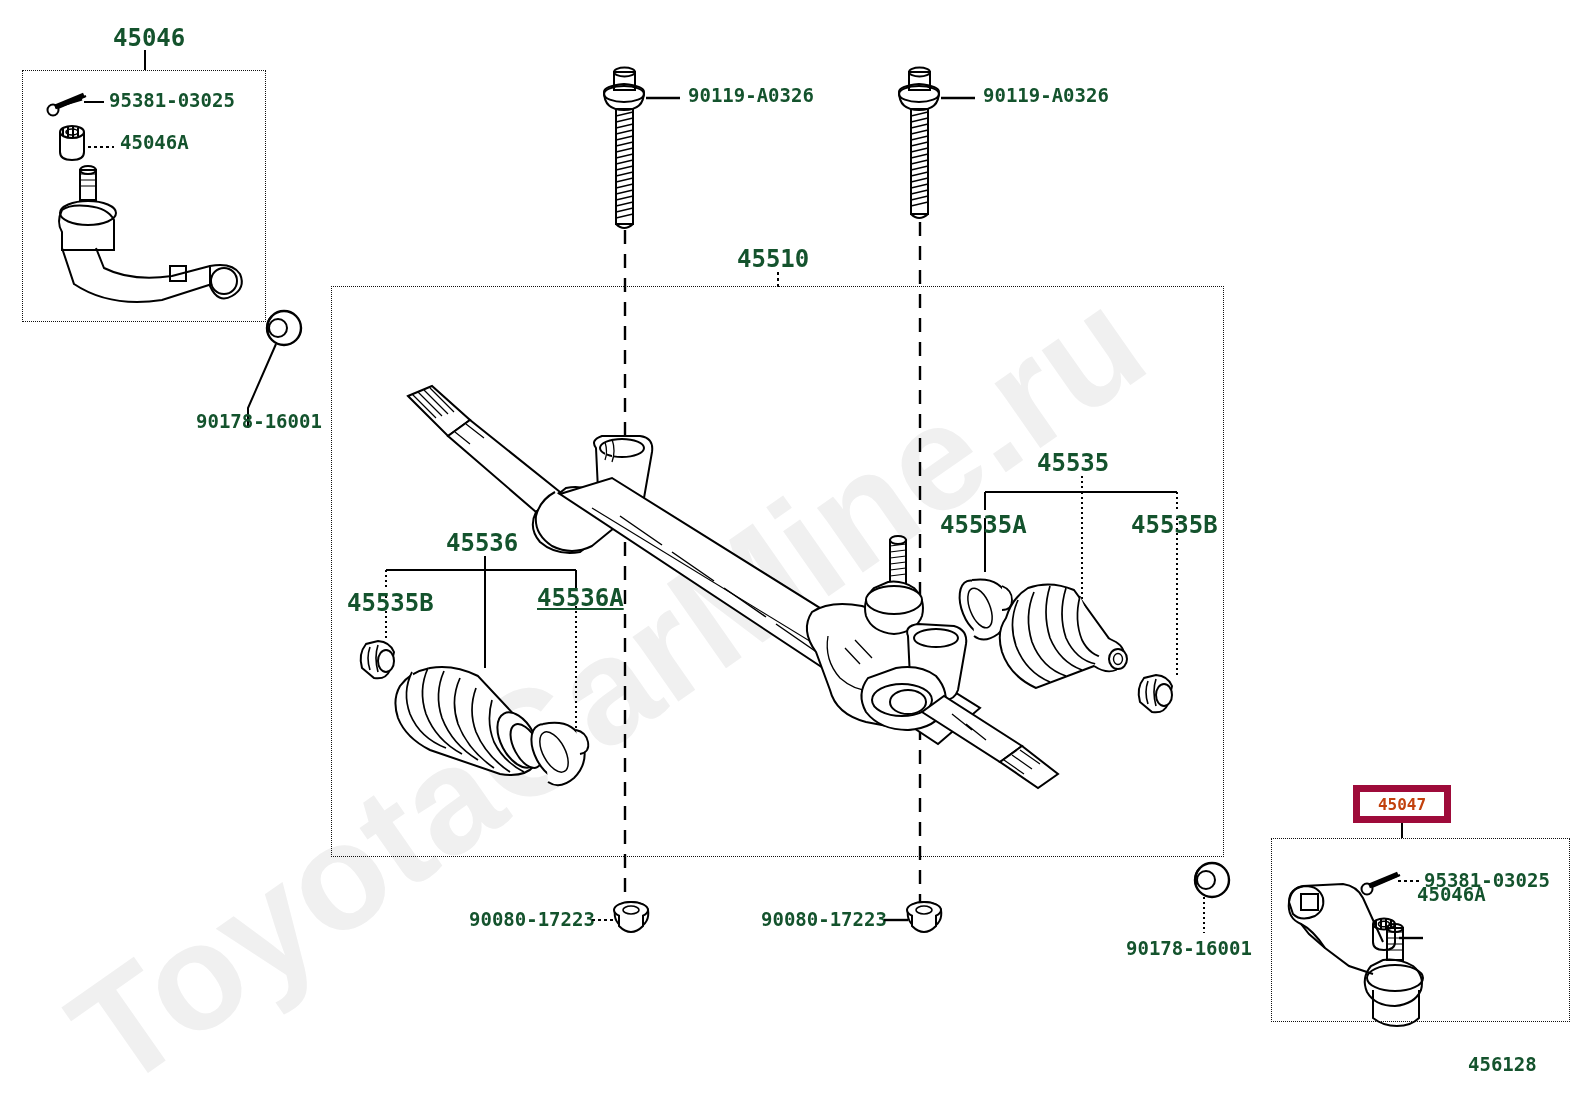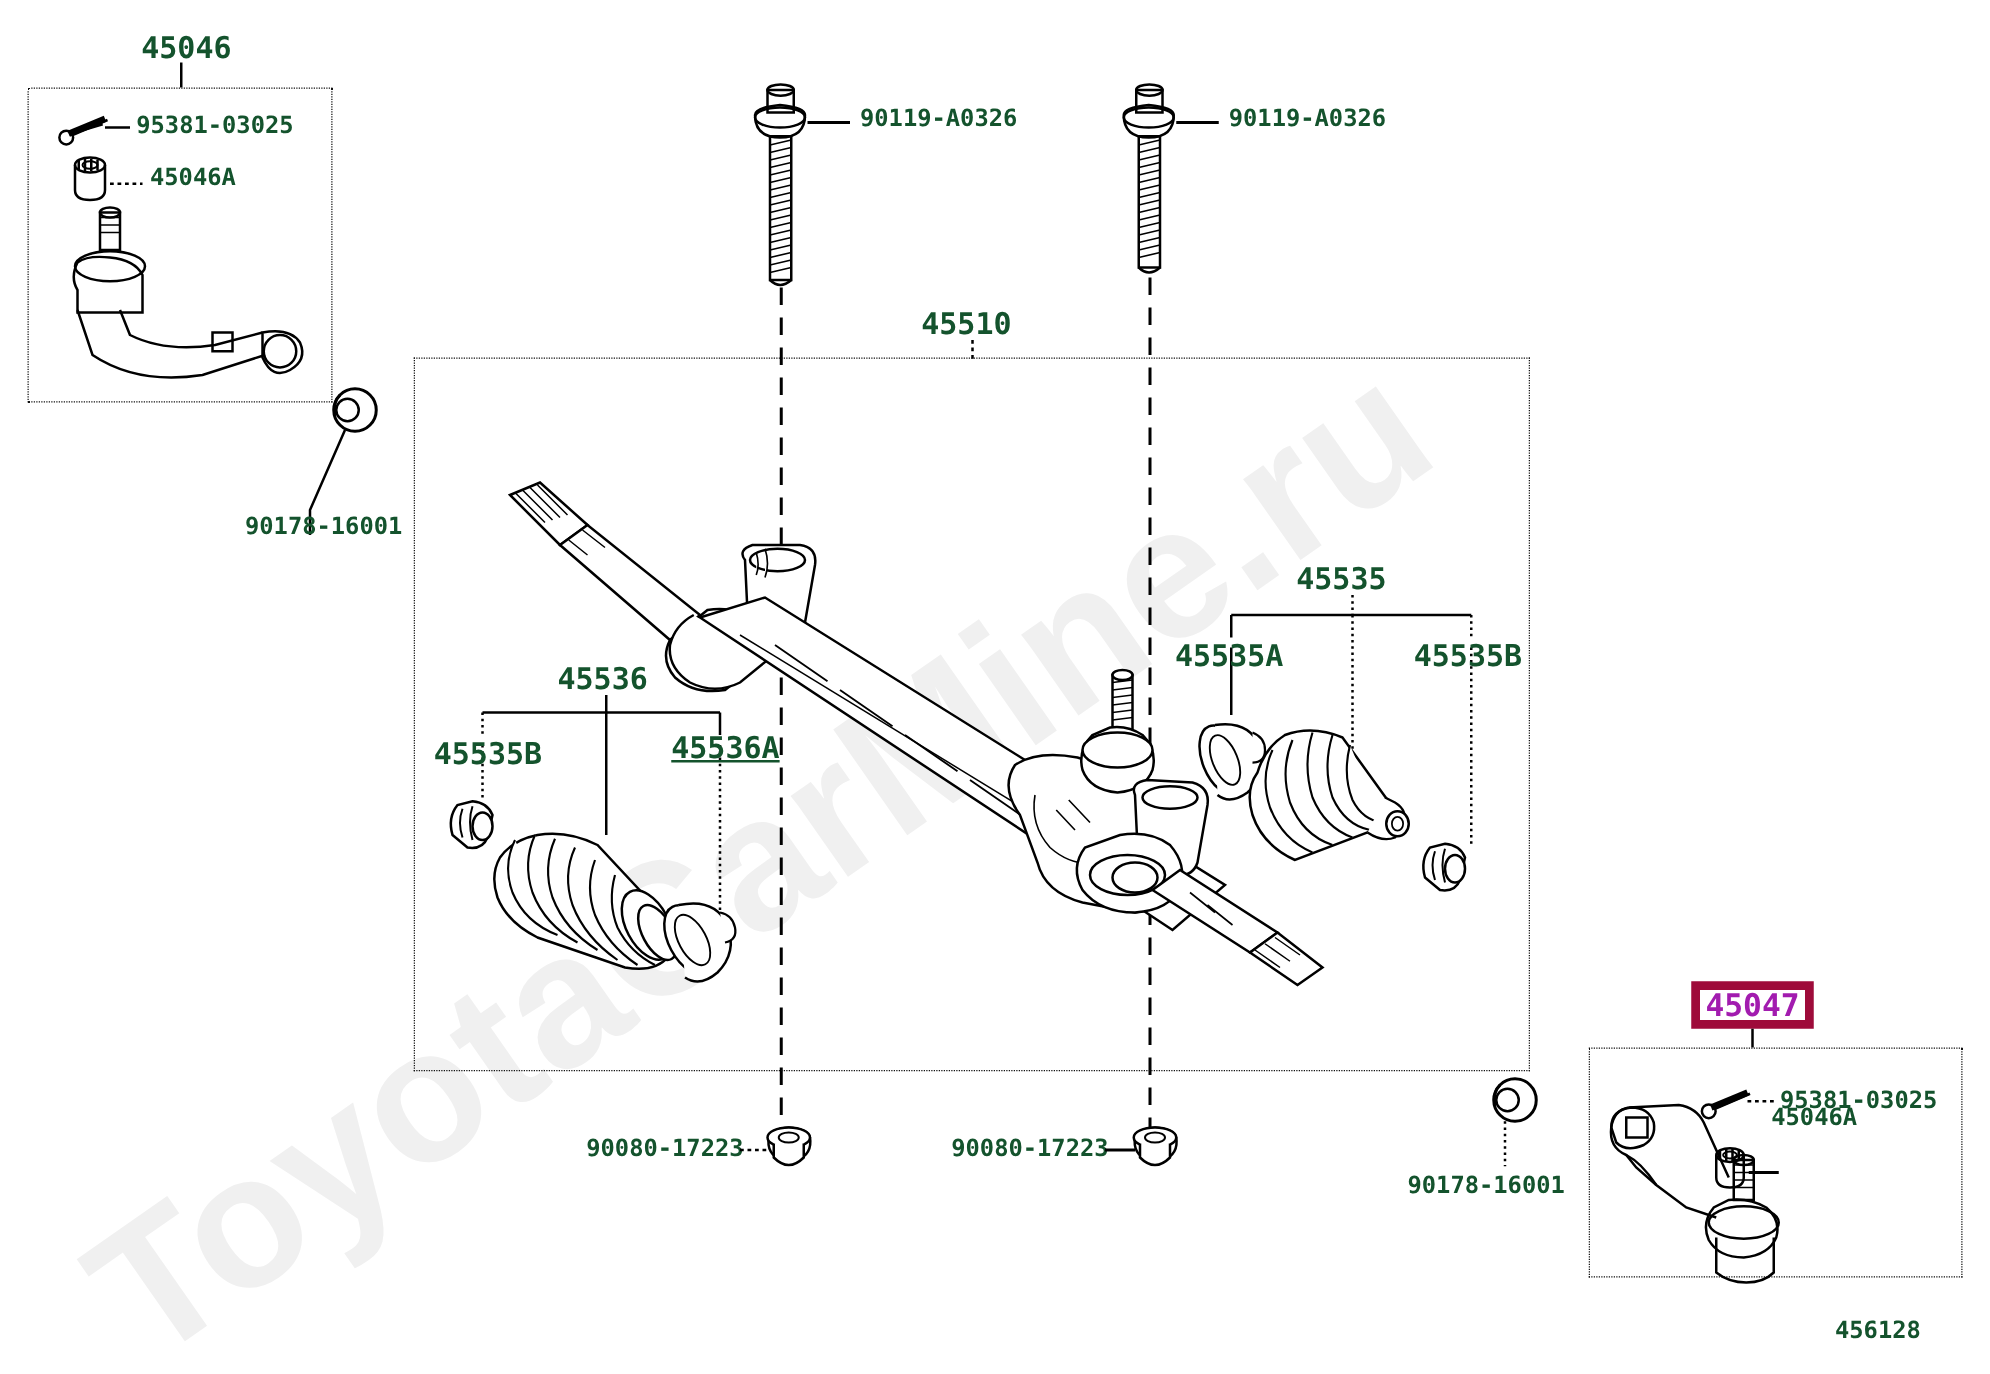--- a/index.html
+++ b/index.html
@@ -8,21 +8,21 @@
   #sheet{position:relative;width:1592px;height:1099px;background:#fff;overflow:hidden;}
   .wm{position:absolute;color:#f0f0f0;font-family:"Liberation Sans",sans-serif;
       font-weight:700;white-space:nowrap;user-select:none;pointer-events:none;}
   .lbl{position:absolute;font-family:"DejaVu Sans Mono","Liberation Mono",monospace;
        font-weight:700;color:#14532d;white-space:nowrap;letter-spacing:0px;}
   .lbl.s24{font-size:24px;}
   .lbl.s23{font-size:19px;}
   .box{position:absolute;border:1.6px dotted #111;box-sizing:border-box;background:transparent;}
   .hl{position:absolute;box-sizing:border-box;border:7px solid #9e0b3a;background:#fff;
       display:flex;align-items:center;justify-content:center;}
-  .hl span{font-family:"DejaVu Sans Mono","Liberation Mono",monospace;font-weight:700;font-size:25px;color:#a21caf;}
+  .hl span{font-family:"DejaVu Sans Mono","Liberation Mono",monospace;font-weight:700;font-size:16px;color:#c2410c;}
   svg{position:absolute;left:0;top:0;overflow:visible;}
   .ln{stroke:#000;fill:none;}
 </style>
 </head>
 <body>
 
 <div id="sheet">
 
   <div class="wm" style="left:40px;top:980px;font-size:150px;transform:rotate(-35deg);transform-origin:0 0;">ToyotaCarMine.ru</div>
 

